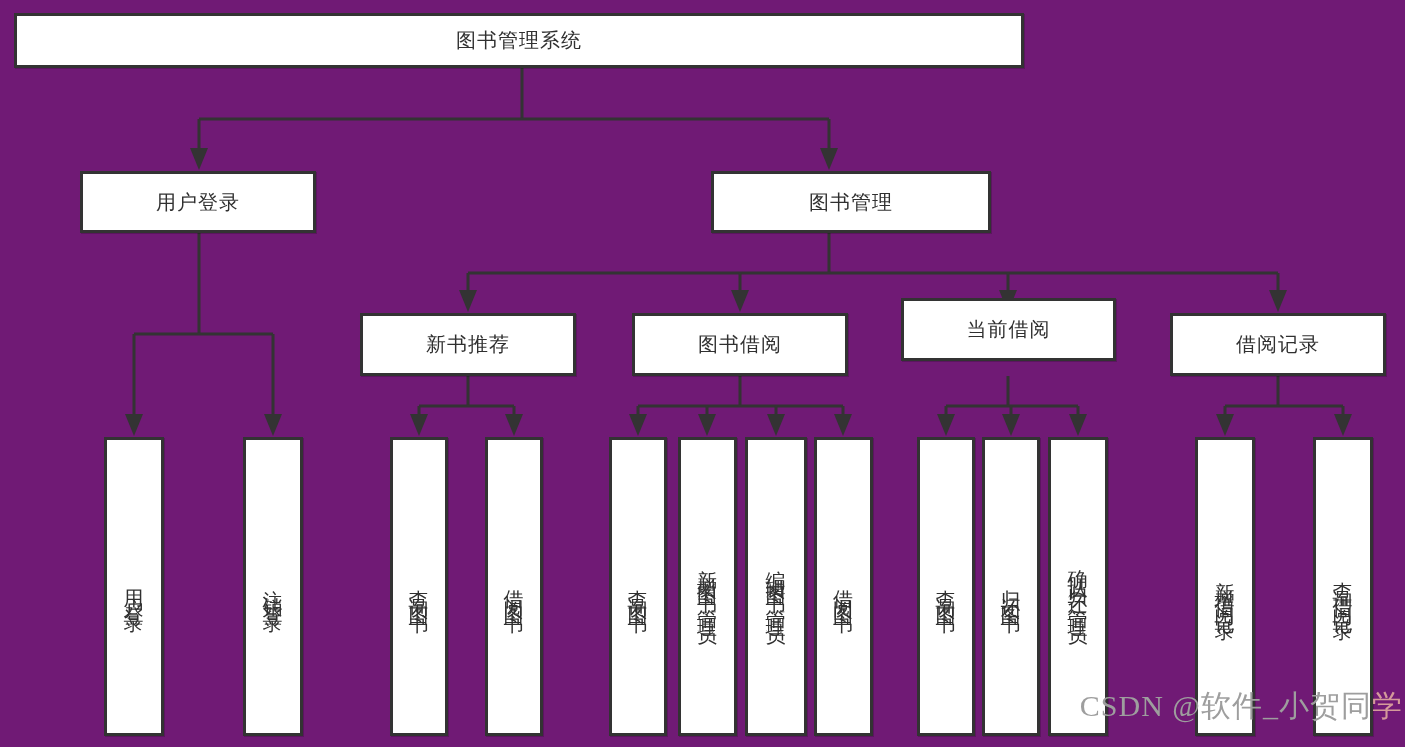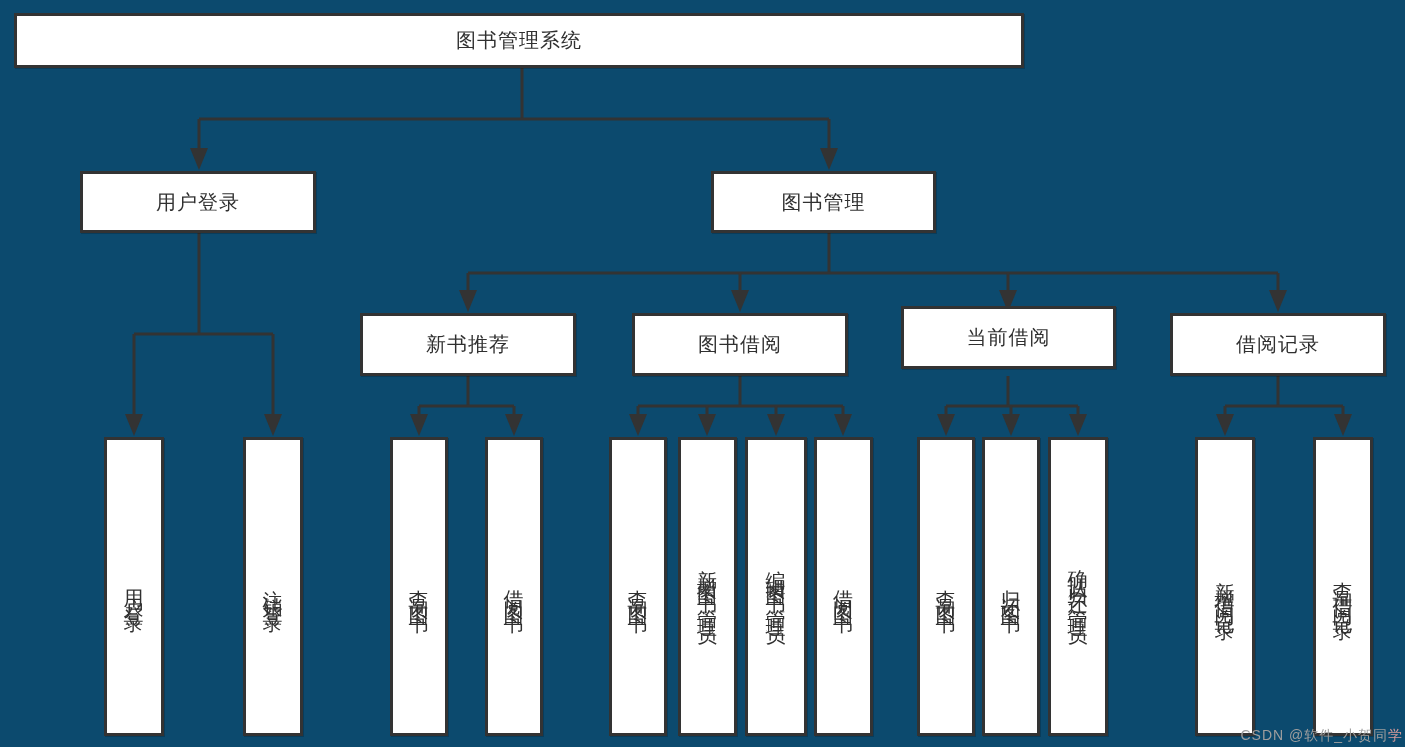--- a/index.html
+++ b/index.html
@@ -5,22 +5,23 @@
   html, body {
     margin: 0;
     padding: 0;
     background: #ffffff;
     font-family: "Liberation Sans", "DejaVu Sans", sans-serif;
   }
   #stage {
     position: relative;
     width: 1405px;
     height: 747px;
-    background: #0c4a6e;
+    background: #701a75;
     overflow: hidden;
+    font-family: Liberation Serif, serif;
   }
   #wires {
     position: absolute;
     left: 0; top: 0;
     width: 1405px;
     height: 747px;
   }
   .box {
     position: absolute;
     box-sizing: border-box;
@@ -37,44 +38,44 @@
   .vbox {
     writing-mode: vertical-rl;
     text-orientation: mixed;
     letter-spacing: 8px;
     line-height: 1;
     padding-top: 6px;
   }
   
   .n-root   { left: 14px;  top: 13px;  width: 1010px; height: 55px; }
   .n-l2a    { left: 80px;  top: 171px; width: 236px;  height: 62px; }
-  .n-l2b    { left: 711px; top: 171px; width: 225px;  height: 62px; }
+  .n-l2b    { left: 711px; top: 171px; width: 280px;  height: 62px; }
   .n-l3a    { left: 360px; top: 313px; width: 216px;  height: 63px; }
   .n-l3b    { left: 632px; top: 313px; width: 216px;  height: 63px; }
-  .n-l3c    { left: 901px; top: 306px; width: 215px;  height: 63px; }
+  .n-l3c    { left: 901px; top: 298px; width: 215px;  height: 63px; }
   .n-l3d    { left: 1170px;top: 313px; width: 216px;  height: 63px; }
   .leaf     { top: 437px; height: 299px; }
   .n-u1  { left: 104px;  width: 60px; }
   .n-u2  { left: 243px;  width: 60px; }
   .n-a1  { left: 390px;  width: 58px; }
   .n-a2  { left: 485px;  width: 58px; }
   .n-b1  { left: 609px;  width: 58px; }
   .n-b2  { left: 678px;  width: 59px; }
   .n-b3  { left: 745px;  width: 62px; }
   .n-b4  { left: 814px;  width: 59px; }
   .n-c1  { left: 917px;  width: 58px; }
   .n-c2  { left: 982px;  width: 58px; }
   .n-c3  { left: 1048px; width: 60px; }
   .n-d1  { left: 1195px; width: 60px; }
   .n-d2  { left: 1313px; width: 60px; }
   #watermark {
     position: absolute;
     right: 2px;
-    bottom: 2px;
-    font-size: 14px;
+    bottom: 20px;
+    font-size: 30px;
     color: #9e9e9e;
     letter-spacing: 1px;
     white-space: nowrap;
     pointer-events: none;
   }
   #watermark .accent { color: #d49a9a; }
 </style>
 </head>
 <body>
 

